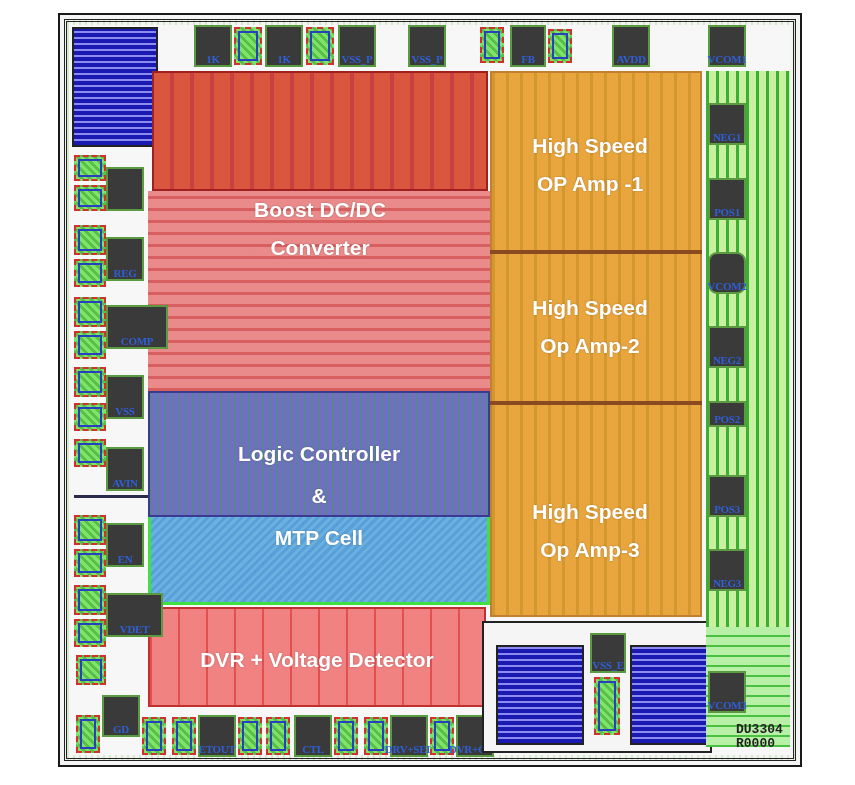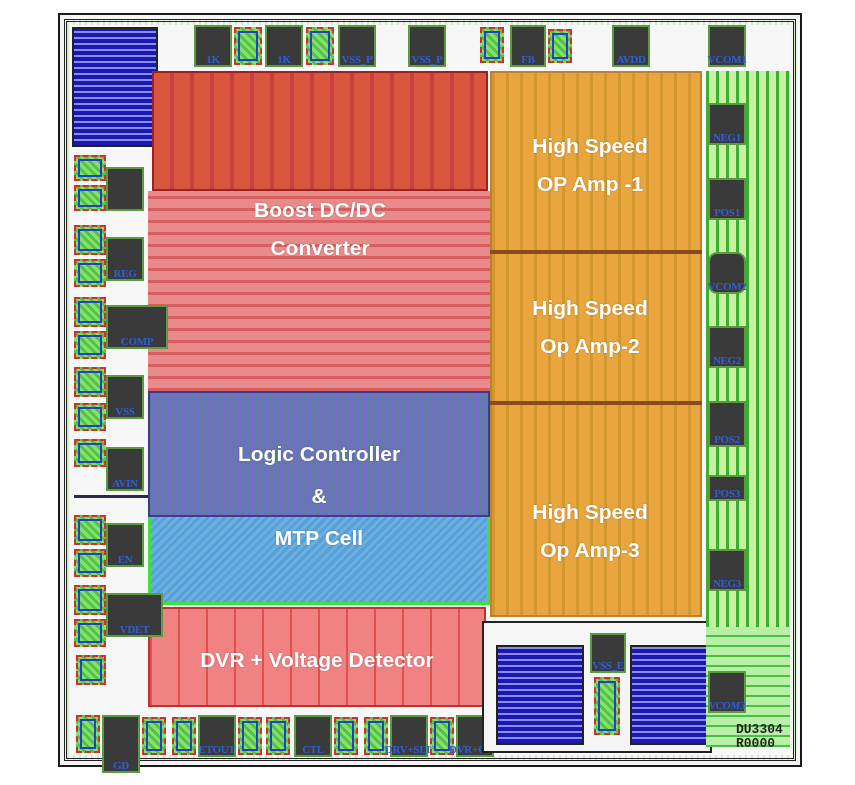--- a/index.html
+++ b/index.html
@@ -142,21 +142,21 @@
       <span class="pad-label">EN</span>
     </div>
   <div class="esd" style="left:14px; top:570px; width:32px; height:30px;"></div>
   <div class="esd" style="left:14px; top:604px; width:32px; height:28px;"></div>
   <div class="pad" style="left:46px; top:578px; width:57px; height:44px;">
       <span class="pad-label">VDET</span>
     </div>
   <div class="esd" style="left:16px; top:640px; width:30px; height:30px;"></div>
 
   <div class="esd" style="left:16px; top:700px; width:24px; height:38px;"></div>
-  <div class="pad" style="left:42px; top:700px; width:38px; height:58px;">
+  <div class="pad" style="left:42px; top:680px; width:38px; height:42px;">
       <span class="pad-label">GD</span>
     </div>
   <div class="esd" style="left:82px; top:702px; width:24px; height:38px;"></div>
   <div class="esd" style="left:112px; top:702px; width:24px; height:38px;"></div>
   <div class="pad" style="left:138px; top:700px; width:38px; height:42px;">
       <span class="pad-label">ETOUT</span>
     </div>
   <div class="esd" style="left:178px; top:702px; width:24px; height:38px;"></div>
   <div class="esd" style="left:206px; top:702px; width:24px; height:38px;"></div>
   <div class="pad" style="left:234px; top:700px; width:38px; height:42px;">
@@ -187,30 +187,30 @@
     </div>
   <div class="pad" style="left:648px; top:163px; width:38px; height:42px;">
       <span class="pad-label">POS1</span>
     </div>
   <div class="pad" style="left:648px; top:237px; width:38px; height:42px;border-radius:9px;">
       <span class="pad-label">VCOM2</span>
     </div>
   <div class="pad" style="left:648px; top:311px; width:38px; height:42px;">
       <span class="pad-label">NEG2</span>
     </div>
-  <div class="pad" style="left:648px; top:386px; width:38px; height:46px;">
+  <div class="pad" style="left:648px; top:386px; width:38px; height:26px;">
       <span class="pad-label">POS2</span>
     </div>
-  <div class="pad" style="left:648px; top:460px; width:38px; height:26px;">
+  <div class="pad" style="left:648px; top:460px; width:38px; height:42px;">
       <span class="pad-label">POS3</span>
     </div>
   <div class="pad" style="left:648px; top:534px; width:38px; height:42px;">
       <span class="pad-label">NEG3</span>
     </div>
-  <div class="pad" style="left:648px; top:656px; width:38px; height:42px;font-style:italic;">
+  <div class="pad" style="left:648px; top:656px; width:38px; height:42px;">
       <span class="pad-label">VCOM3</span>
     </div>
 
   <div class="chip-id" style="left:676px; top:708px;">
     <div>DU3304</div>
     <div>R0000</div>
   </div>
 </div>
 
 </body></html>

